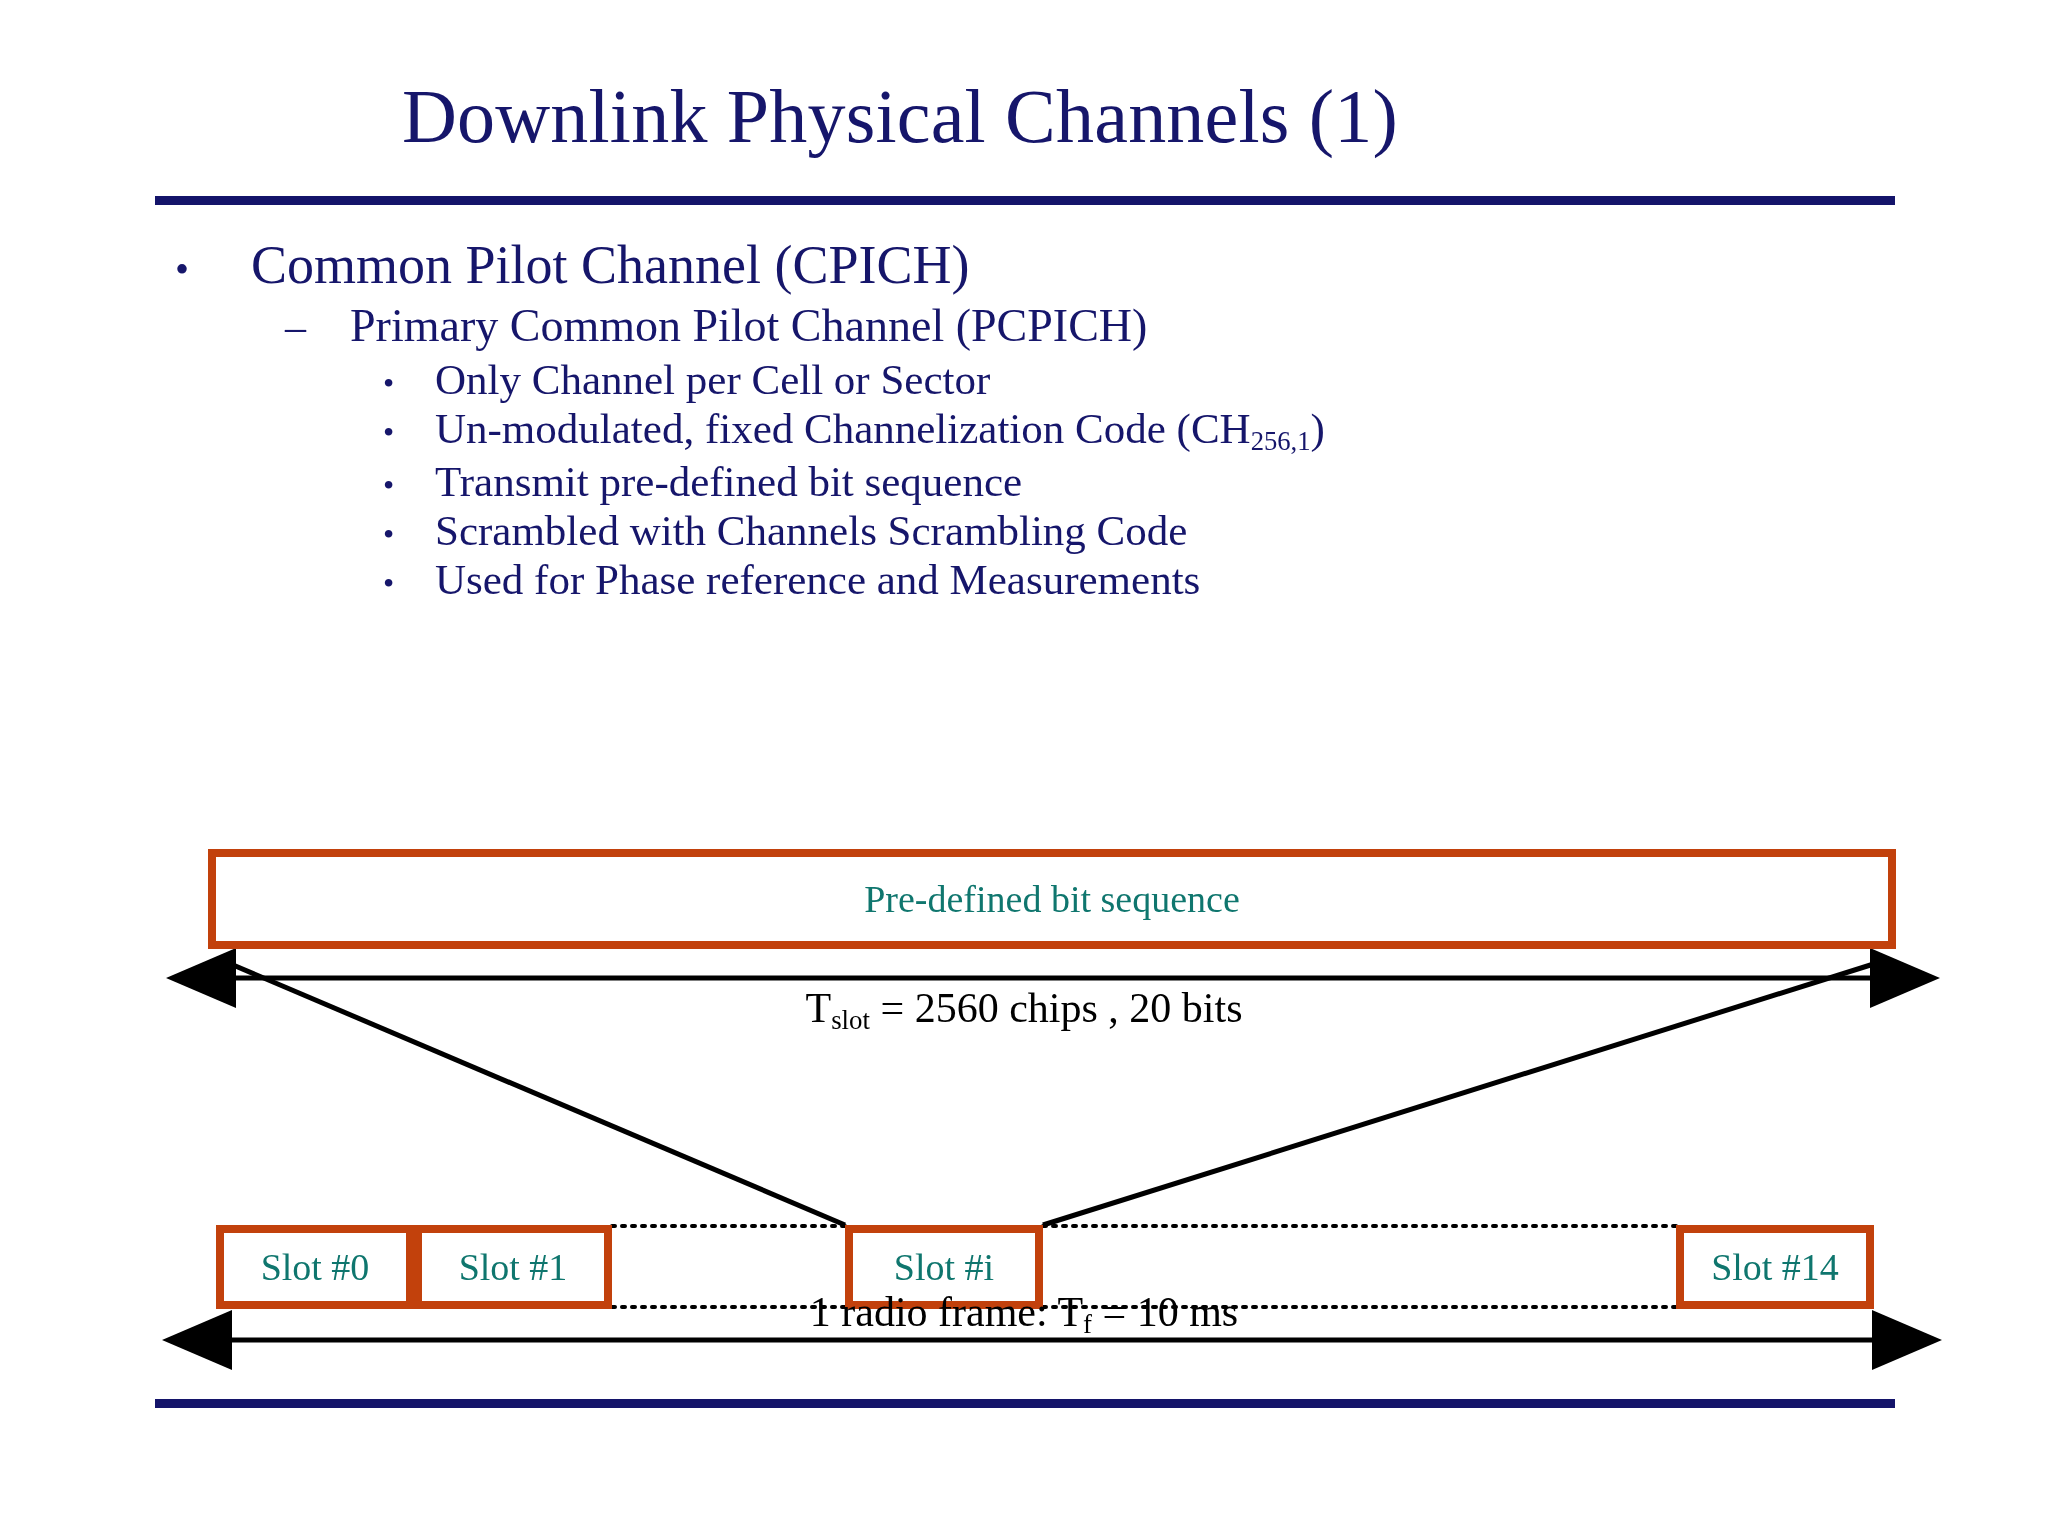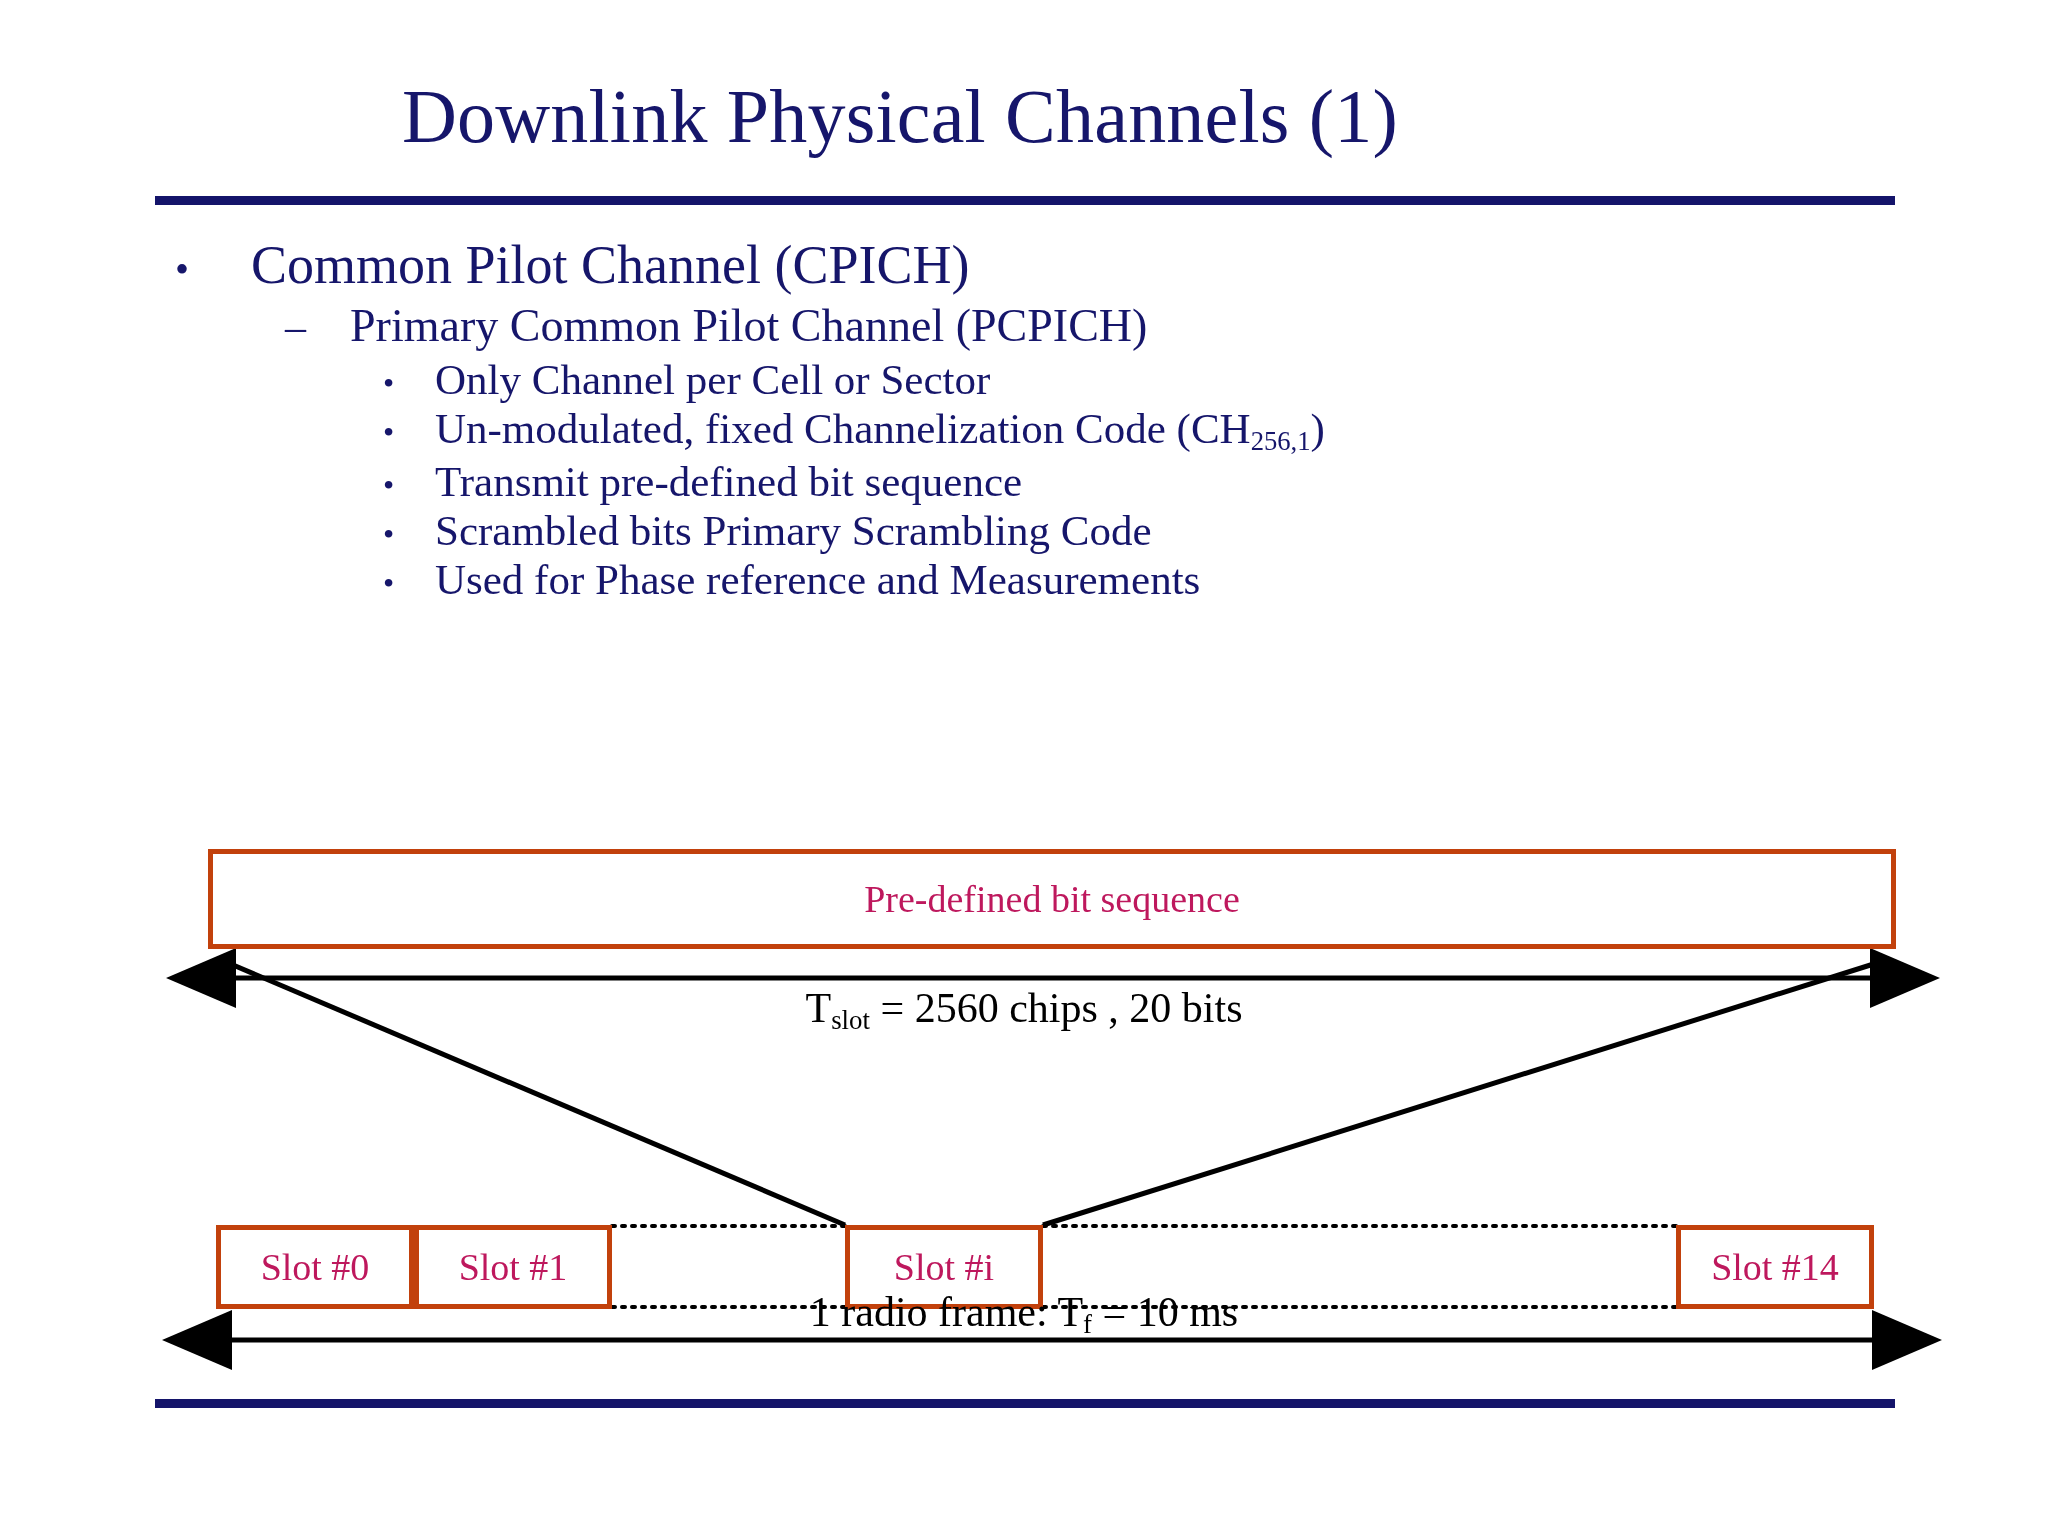--- a/index.html
+++ b/index.html
@@ -109,27 +109,27 @@
   #diagram {
     position: absolute;
     left: 0;
     top: 0;
     width: 2048px;
     height: 1536px;
     pointer-events: none;
   }
   .dbox {
     position: absolute;
-    border: 5px solid #c2410c;
+    border: 8px solid #c2410c;
     background: #ffffff;
     box-sizing: border-box;
     display: flex;
     align-items: center;
     justify-content: center;
-    color: #be185d;
+    color: #0f766e;
     font-family: "Liberation Serif", "DejaVu Serif", serif;
   }
   #predef-box {
     left: 208px;
     top: 849px;
     width: 1688px;
     height: 100px;
     font-size: 38px;
   }
   .slot-box { font-size: 38px; }
@@ -192,21 +192,21 @@
     <span class="btext"><span>Un-modulated, fixed Channelization Code (CH</span><sub class="sm">256,1</sub><span>)</span></span>
   </div>
 
   <div class="bullet-row lvl3">
     <span class="marker">•</span>
     <span class="btext">Transmit pre-defined bit sequence</span>
   </div>
 
   <div class="bullet-row lvl3">
     <span class="marker">•</span>
-    <span class="btext">Scrambled bits Primary Scrambling Code</span>
+    <span class="btext">Scrambled with Channels Scrambling Code</span>
   </div>
 
   <div class="bullet-row lvl3">
     <span class="marker">•</span>
     <span class="btext">Used for Phase reference and Measurements</span>
   </div>
 
 </div>
 
 <svg id="diagram" viewBox="0 0 2048 1536" width="2048" height="1536">

